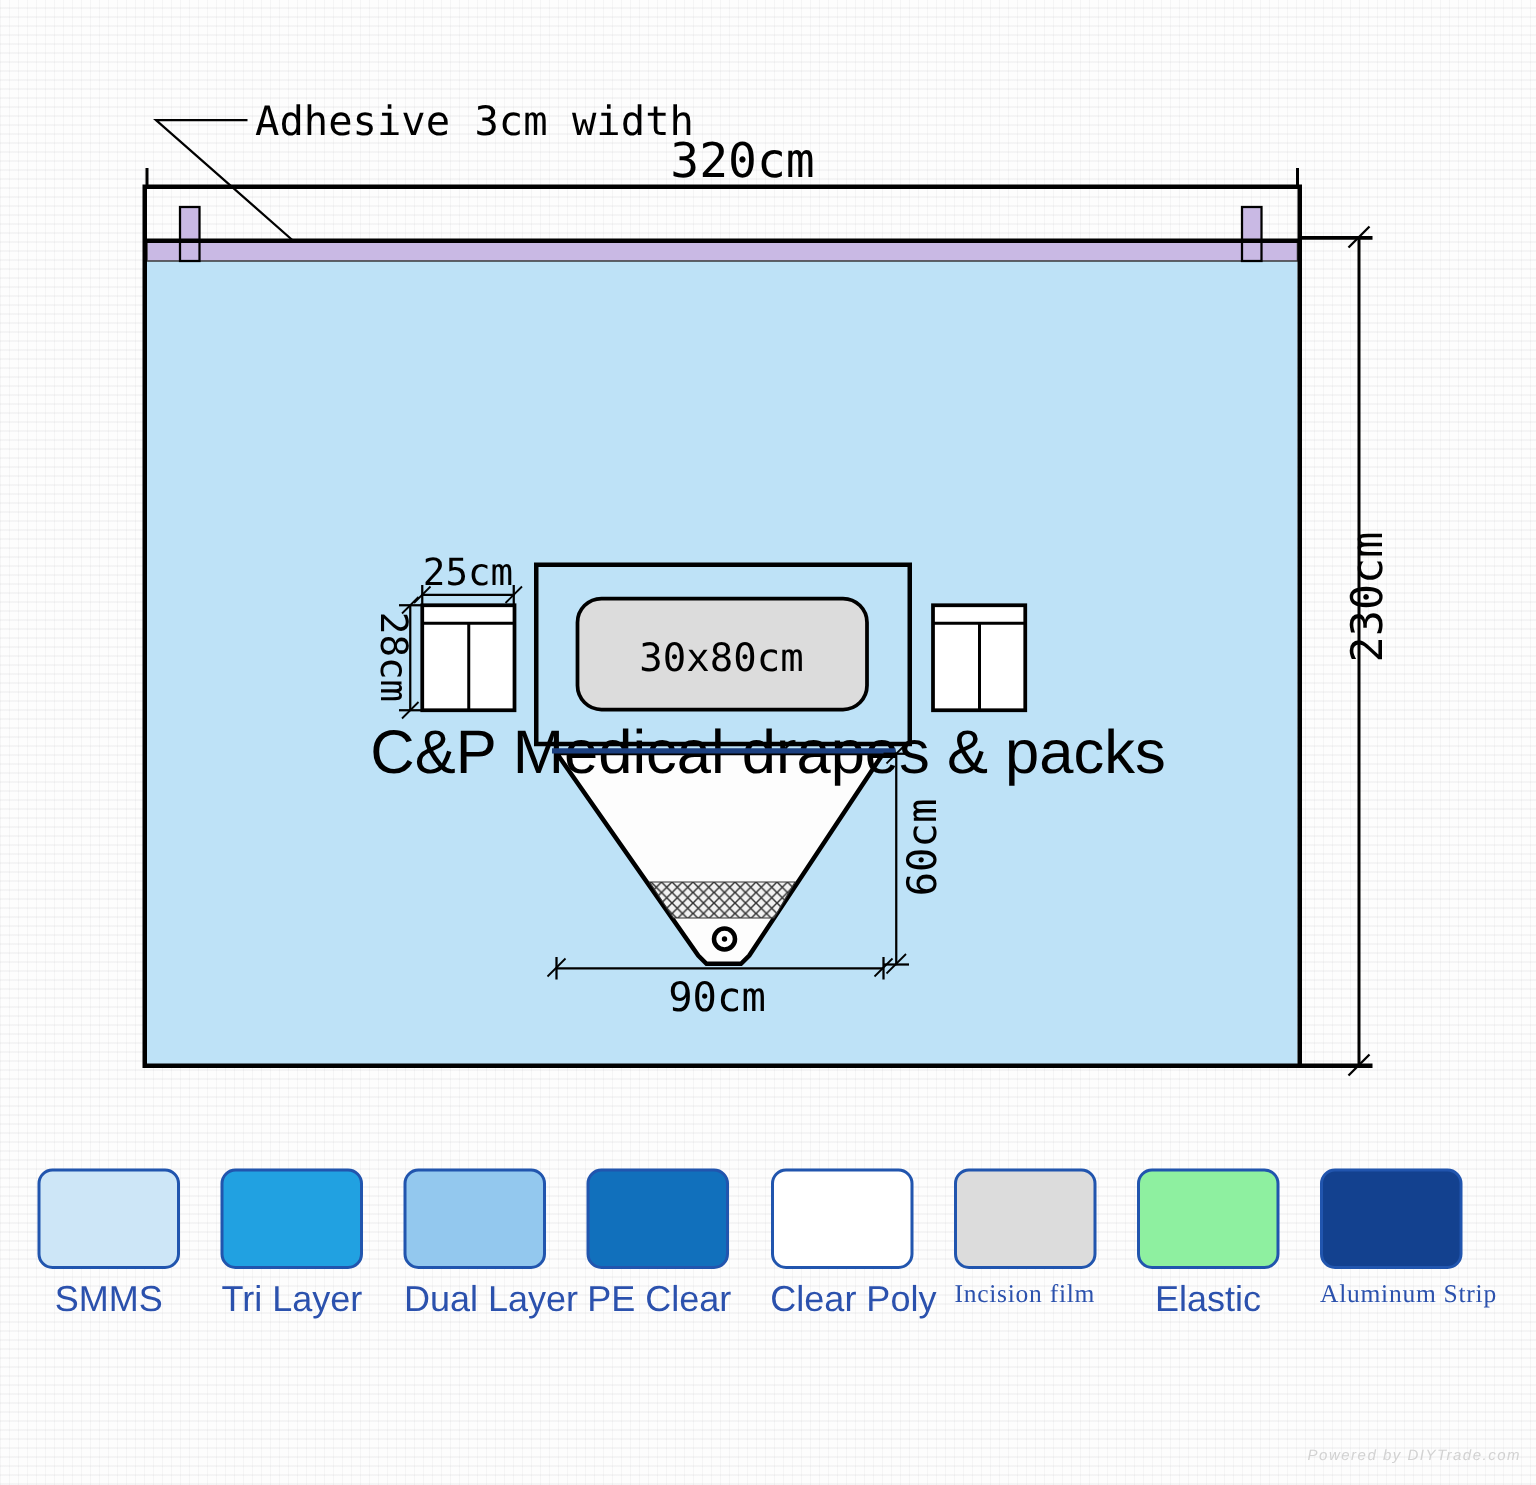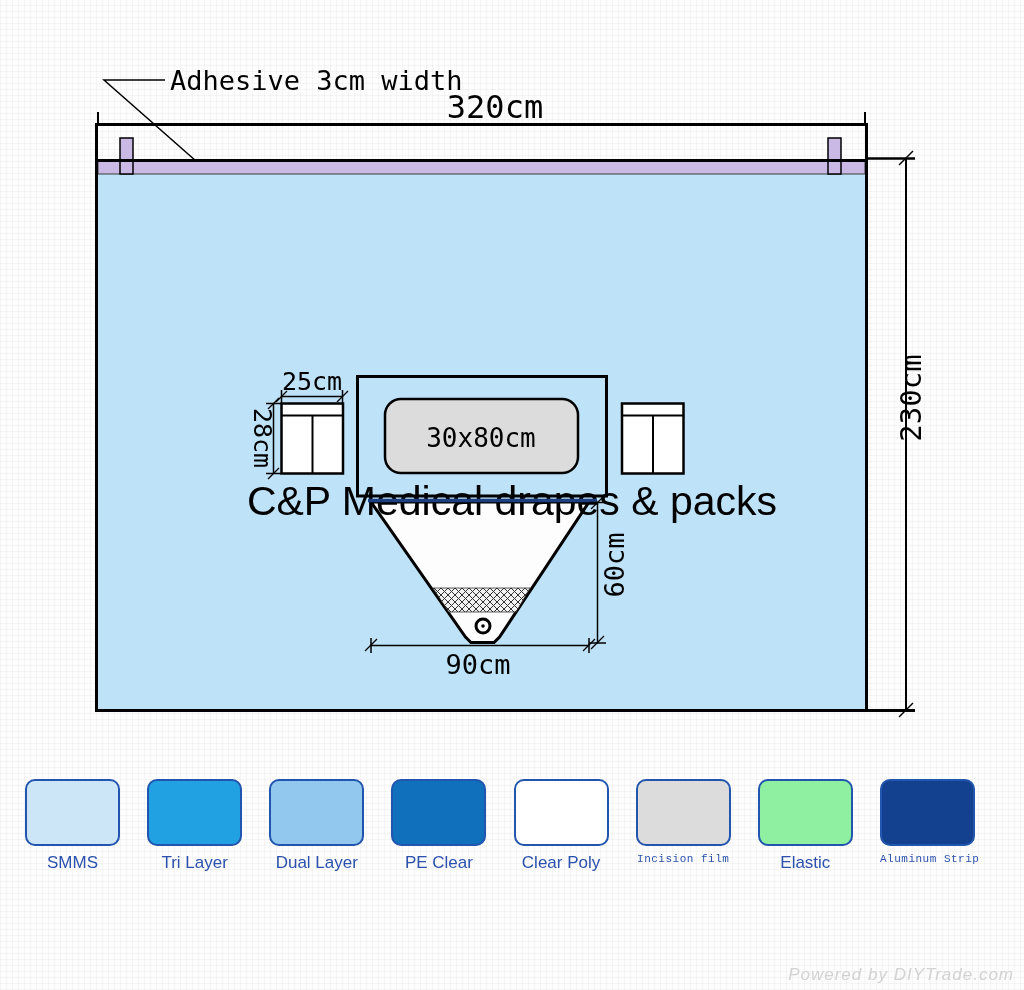--- a/index.html
+++ b/index.html
@@ -19,29 +19,29 @@
     position:absolute;left:0;top:779px;width:1024px;
     display:flex;justify-content:space-between;
     padding:0 49px 0 25px;box-sizing:border-box;
   }
   .legend-item{width:95px;text-align:center;}
   .swatch{
     width:95px;height:67px;border:2px solid #2155ae;border-radius:10px;
     box-sizing:border-box;background:#fff;
   }
   .legend-label{
-    margin-top:7px;font-size:17px;color:#2b51ad;white-space:nowrap;
+    margin-top:7px;font-size:24px;color:#2b51ad;white-space:nowrap;
     display:inline-block;transform:translateX(0);
   }
   .legend-item.mono-label .legend-label{
-    font-family:Liberation Mono, monospace;font-size:11px;letter-spacing:.5px;
+    font-family:Liberation Serif, serif;font-size:17px;letter-spacing:.5px;
   }
   .footer-credit{
     position:absolute;top:965px;right:10px;
-    font-size:17px;font-style:italic;color:#d2d2d2;letter-spacing:1px;
+    font-size:10px;font-style:italic;color:#d2d2d2;letter-spacing:1px;
   }
 </style>
 </head>
 <body>
 
 <svg id="diagram" width="1024" height="770" viewBox="0 0 1024 770" xmlns="http://www.w3.org/2000/svg">
   <defs>
     <pattern id="hatch" width="7" height="7" patternUnits="userSpaceOnUse">
       <rect width="7" height="7" fill="#f2f2f2"></rect>
       <path d="M0,0 L7,7 M7,0 L0,7" stroke="#333" stroke-width="1"></path>

